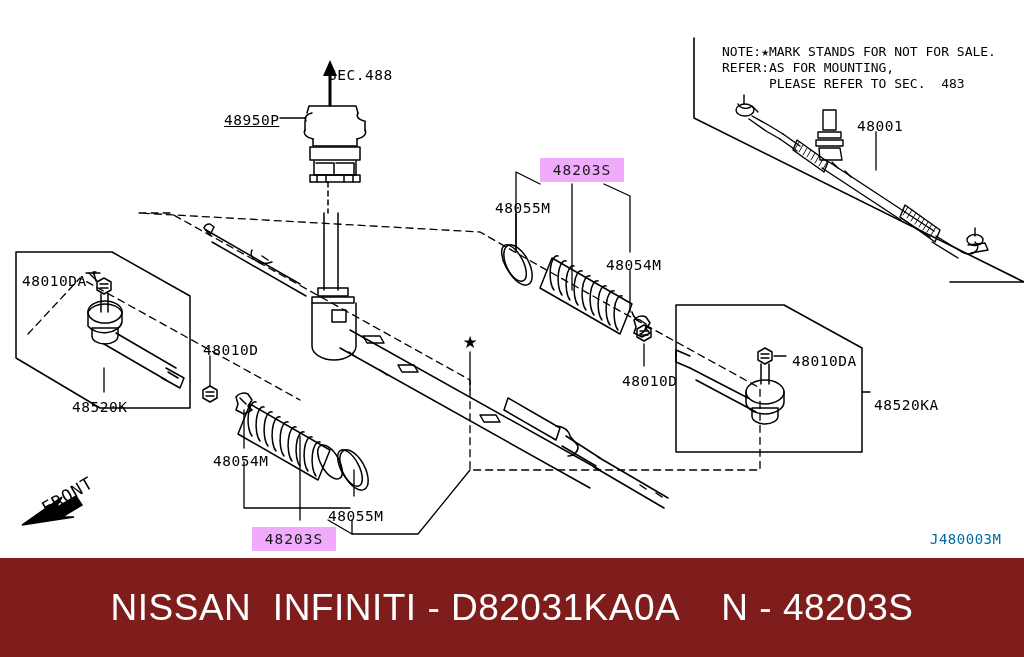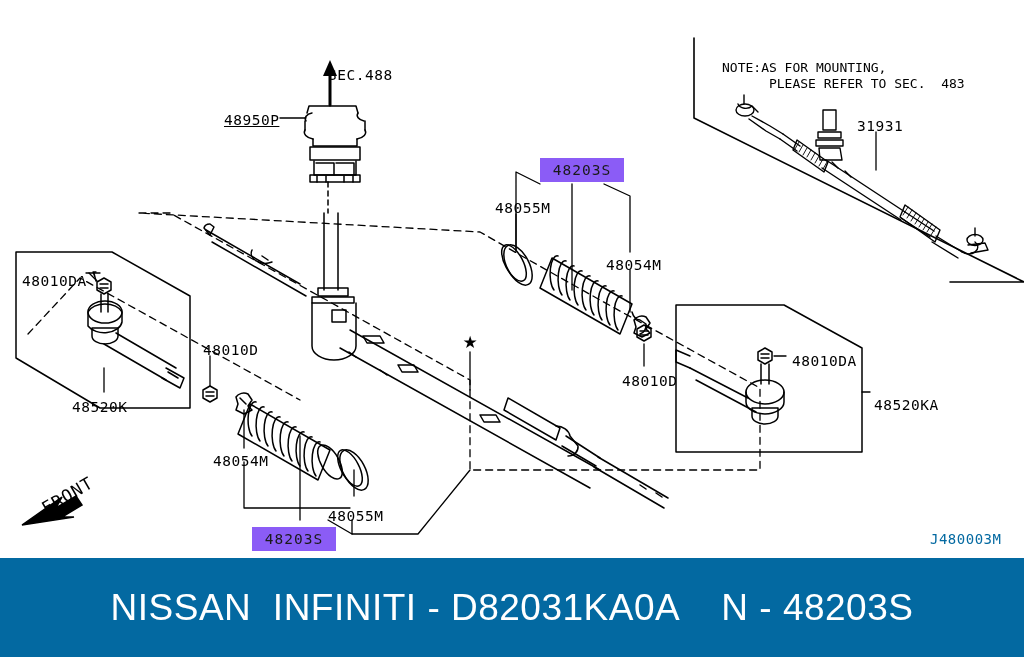--- a/index.html
+++ b/index.html
@@ -9,21 +9,21 @@
 
   
   #drawing{position:absolute;left:0;top:0;width:1024px;height:657px;}
 
   
   .lbl{position:absolute;white-space:nowrap;color:#000;
        font-family:"DejaVu Sans Mono","Liberation Mono",monospace;
        font-size:14.5px;letter-spacing:.5px;line-height:1;}
 
   
-  .chip{position:absolute;background:#8b5cf6;color:#1a1a1a;
+  .chip{position:absolute;background:#f0abfc;color:#1a1a1a;
         font-family:"DejaVu Sans Mono","Liberation Mono",monospace;
         font-size:14.5px;letter-spacing:1px;line-height:1;
         display:flex;align-items:center;justify-content:center;}
 
   
   .note{position:absolute;color:#000;
         font-family:"DejaVu Sans Mono","Liberation Mono",monospace;
         font-size:13px;line-height:15.5px;letter-spacing:0px;white-space:pre;}
 
   
@@ -32,21 +32,21 @@
        font-size:17px;letter-spacing:1px;
        transform:rotate(-30deg);transform-origin:left bottom;}
 
   
   .diagcode{position:absolute;color:#0369a1;
        font-family:"DejaVu Sans Mono","Liberation Mono",monospace;
        font-size:14px;letter-spacing:.5px;}
 
   
   #banner{position:absolute;left:0;top:558px;width:1024px;height:99px;
-          background:#0369a1;display:flex;align-items:center;
+          background:#7f1d1d;display:flex;align-items:center;
           justify-content:center;}
   #banner .btext{color:#fff;font-family:"Liberation Sans",sans-serif;
           font-size:37px;letter-spacing:.5px;white-space:pre;font-weight:400;}
 </style>
 </head>
 <body>
 
 <div id="page">
 
   <svg id="drawing" viewBox="0 0 1024 657" xmlns="http://www.w3.org/2000/svg">
@@ -306,27 +306,28 @@
     <div class="lbl" style="left:22px;top:274px;">48010DA</div>
     <div class="lbl" style="left:72px;top:400px;">48520K</div>
     <div class="lbl" style="left:203px;top:343px;">48010D</div>
     <div class="lbl" style="left:213px;top:454px;">48054M</div>
     <div class="lbl" style="left:328px;top:509px;">48055M</div>
     <div class="lbl" style="left:495px;top:201px;">48055M</div>
     <div class="lbl" style="left:606px;top:258px;">48054M</div>
     <div class="lbl" style="left:622px;top:374px;">48010D</div>
     <div class="lbl" style="left:792px;top:354px;">48010DA</div>
     <div class="lbl" style="left:874px;top:398px;">48520KA</div>
-    <div class="lbl" style="left:857px;top:119px;">31931</div>
+    <div class="lbl" style="left:857px;top:119px;">48001</div>
 
     <div class="chip" style="left:252px;top:527px;width:84px;height:24px;">48203S</div>
     <div class="chip" style="left:540px;top:158px;width:84px;height:24px;">48203S</div>
   </div>
 
-  <div class="note" style="left:722px;top:60px;">NOTE:AS FOR MOUNTING,</div>
+  <div class="note" style="left:722px;top:44px;">NOTE:★MARK STANDS FOR NOT FOR SALE.</div>
+  <div class="note" style="left:722px;top:60px;">REFER:AS FOR MOUNTING,</div>
   <div class="note" style="left:722px;top:76px;">      PLEASE REFER TO SEC.  483</div>
 
   <div class="frontword" style="left:48px;top:498px;">FRONT</div>
 
   <div class="diagcode" style="left:930px;top:531px;">J480003M</div>
 
   <div id="banner">
     <div class="btext">NISSAN  INFINITI - D82031KA0A    N - 48203S</div>
   </div>
 

